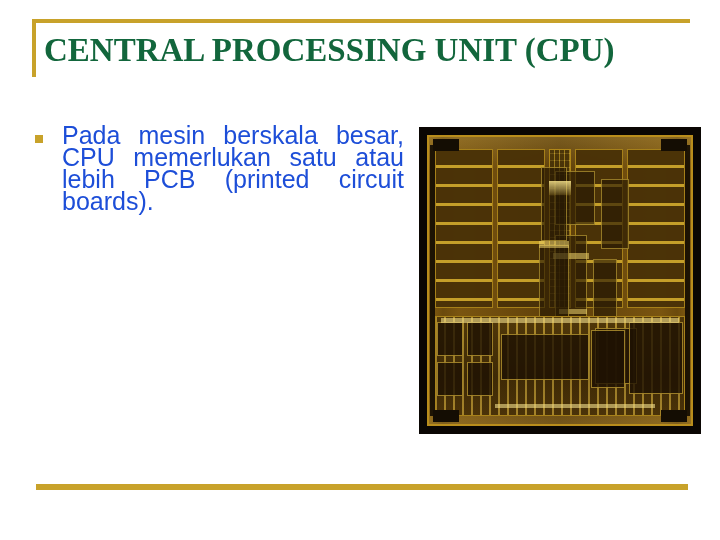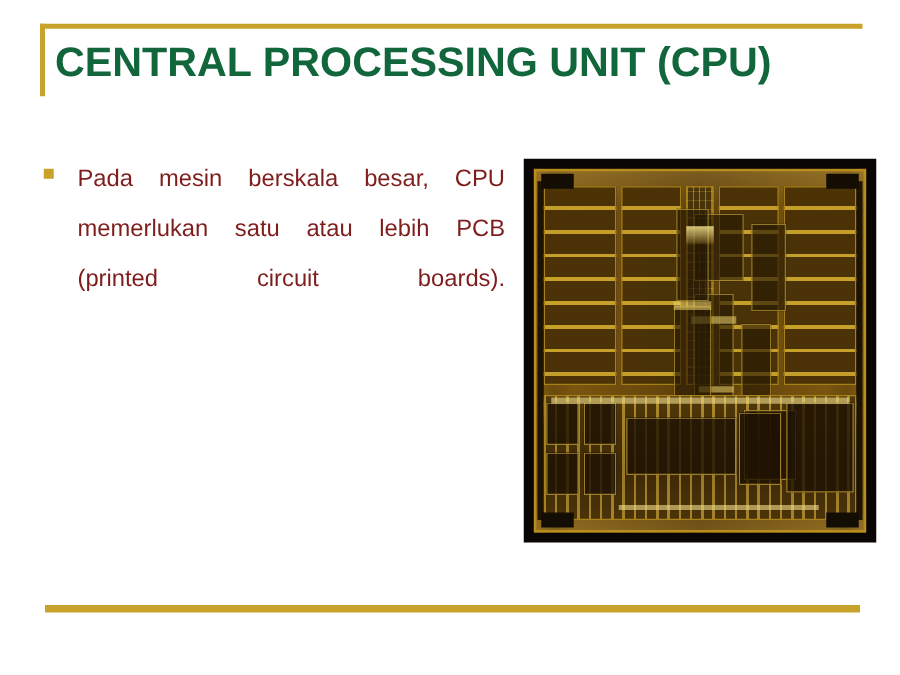--- a/index.html
+++ b/index.html
@@ -51,21 +51,21 @@
 
   
   .title {
     position: absolute;
     left: 44px;
     top: 28px;
     width: 660px;
     height: 44px;
     line-height: 44px;
     color: #12663C;
-    font-family: Liberation Sans, sans-serif;
+    font-family: Liberation Serif, serif;
     font-size: 33px;
     font-weight: bold;
     letter-spacing: 0px;
     white-space: nowrap;
   }
 
   
   .body-col {
     position: absolute;
     left: 30px;
@@ -85,23 +85,23 @@
     left: 5px;
     top: 11px;
     width: 8px;
     height: 8px;
     background: #C8A22A;
   }
 
   .bullet-text {
     display: block;
     font-family: "Liberation Sans", sans-serif;
-    font-size: 19px;
-    line-height: 40px;
-    color: #7f1d1d;
+    font-size: 25px;
+    line-height: 22px;
+    color: #1d4ed8;
     text-align: justify;
     text-justify: inter-word;
     word-spacing: 0px;
   }
   
   .bullet-text::after {
     content: "";
     display: inline-block;
     width: 100%;
   }

